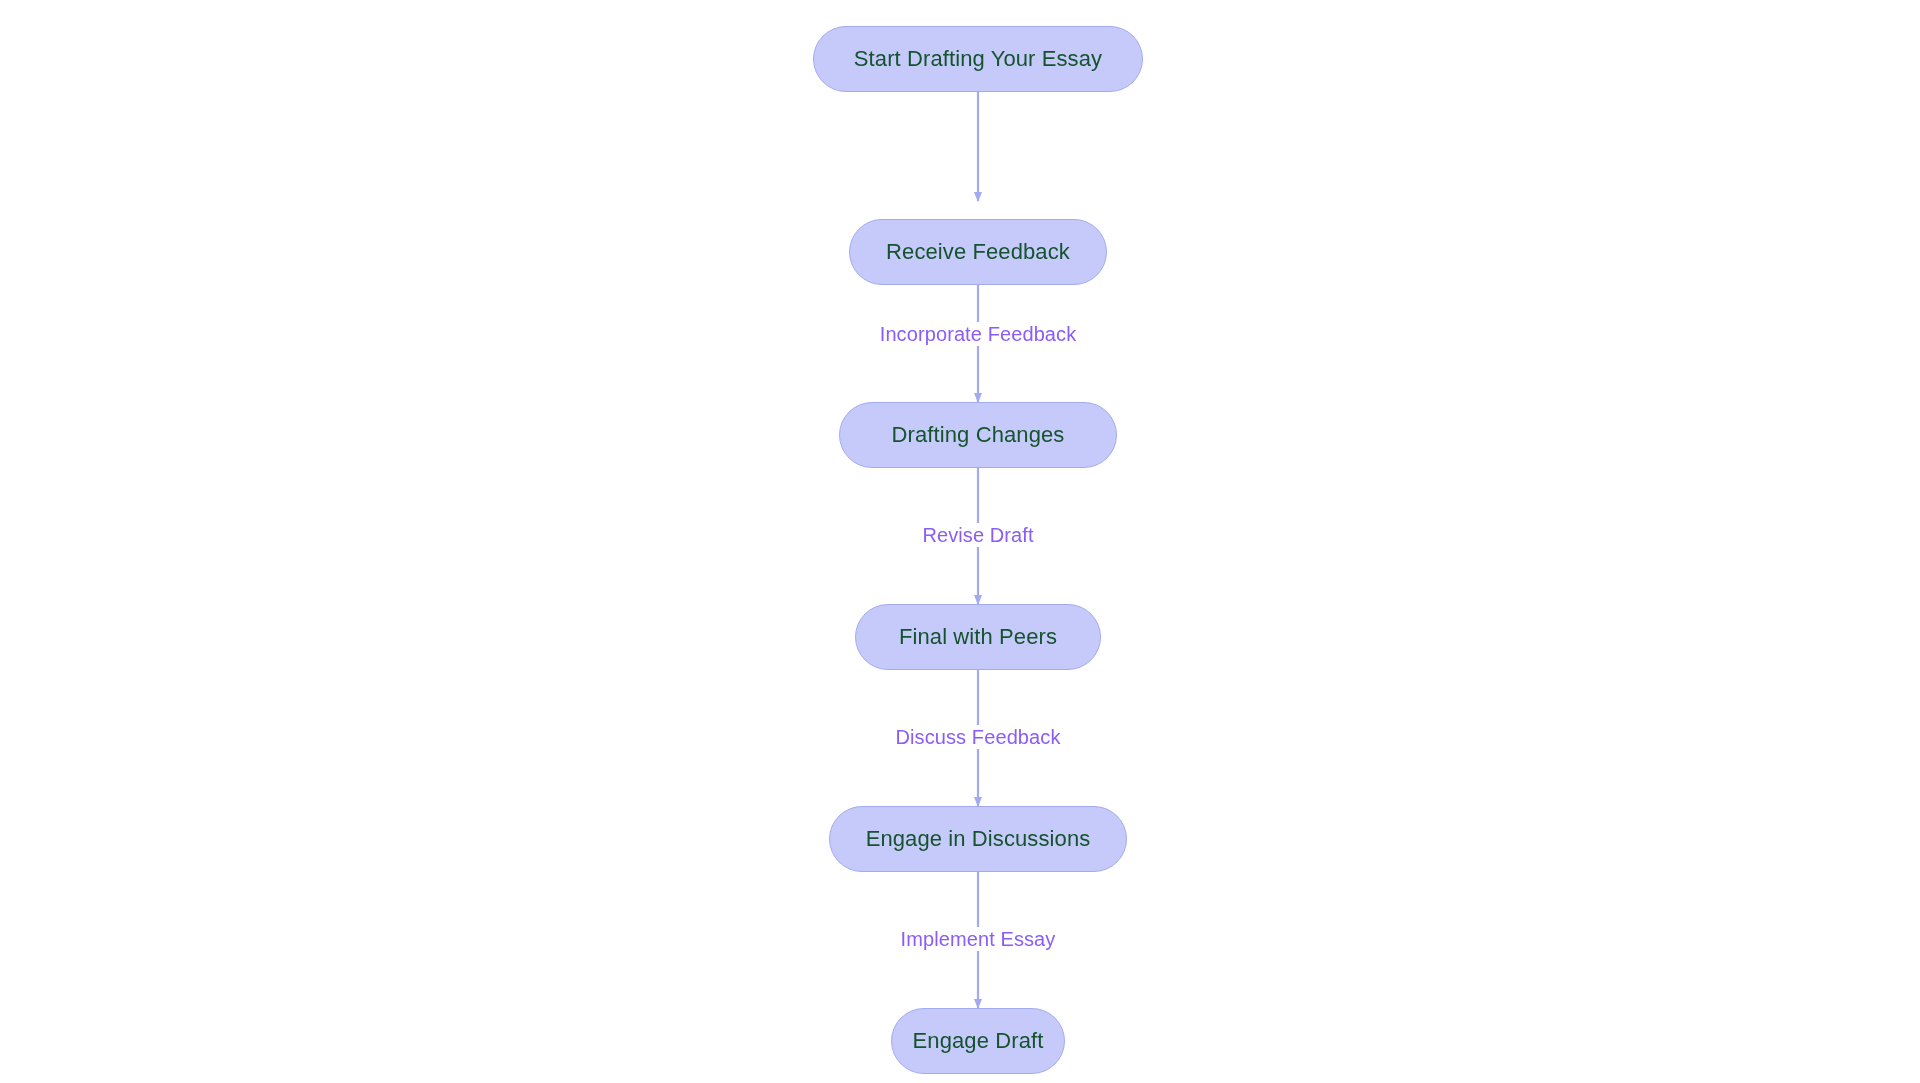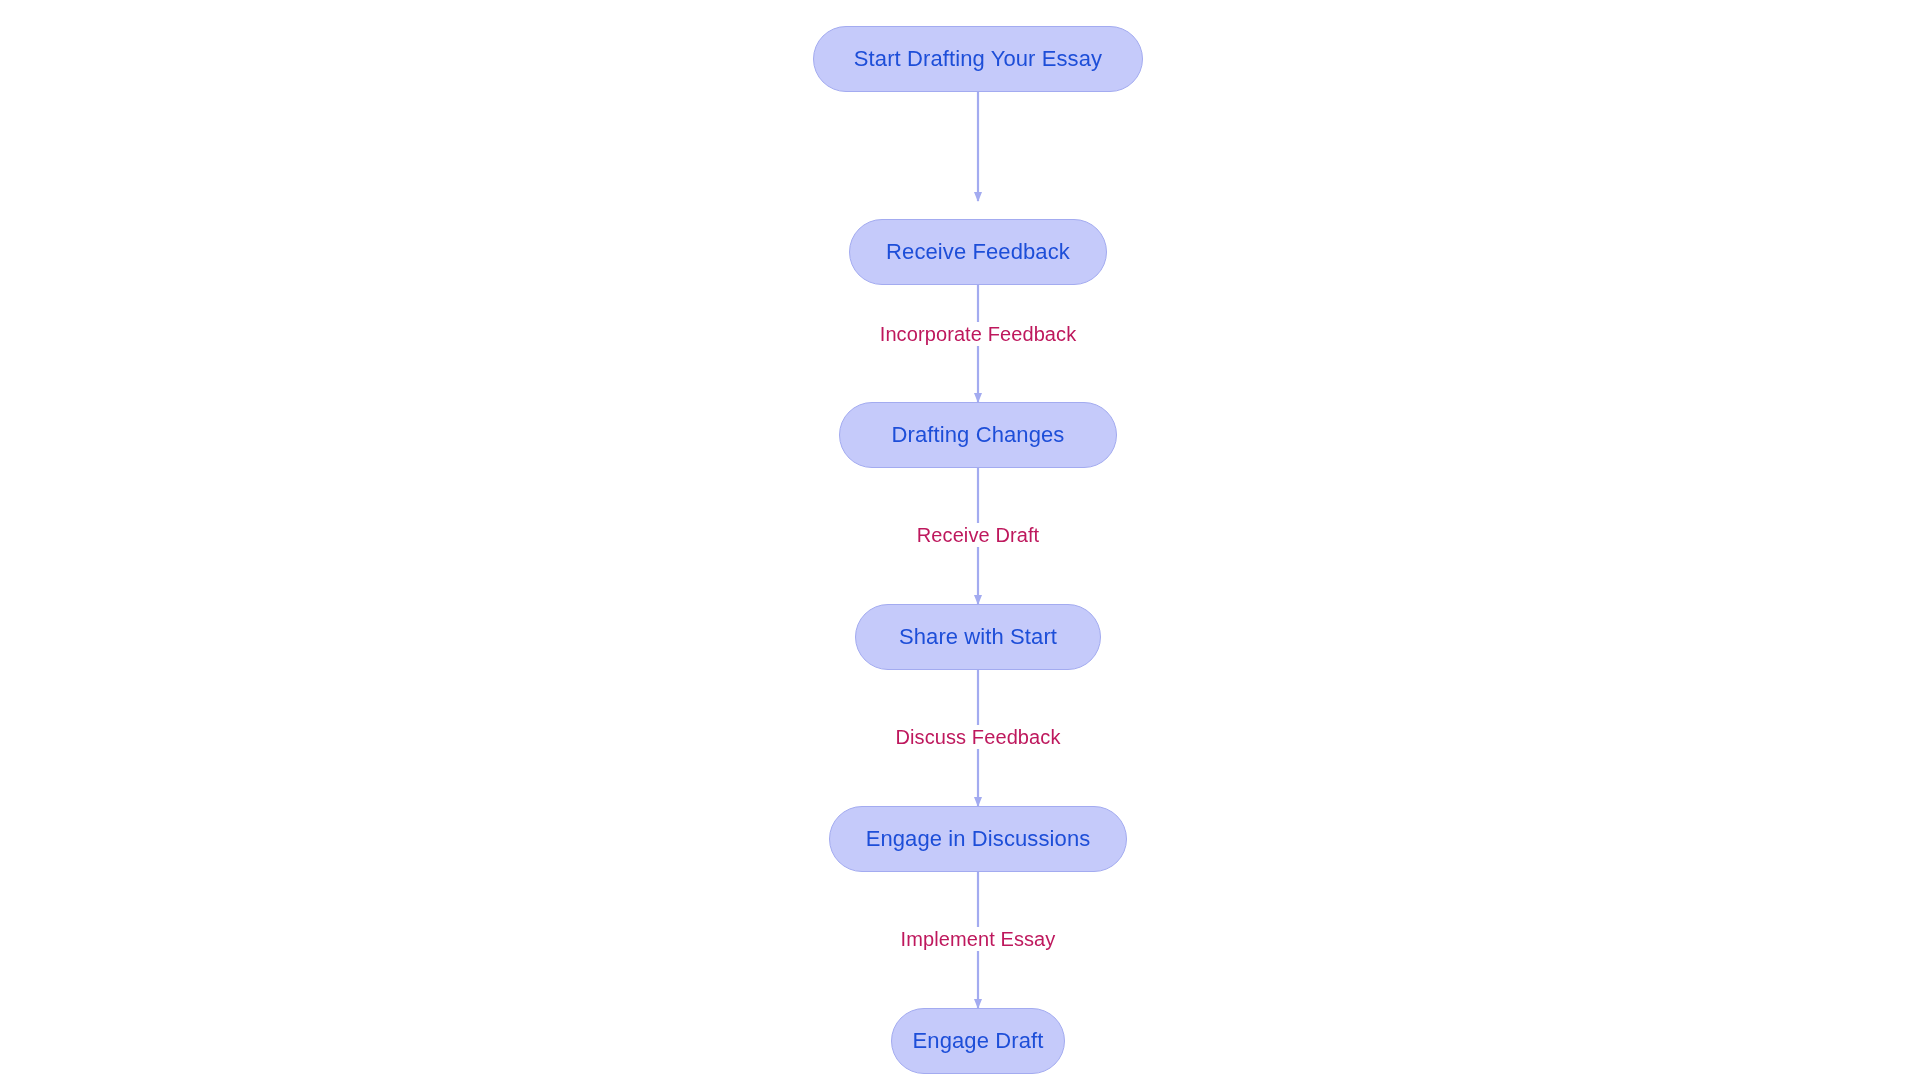--- a/index.html
+++ b/index.html
@@ -34,30 +34,30 @@
     justify-content: center;
     height: 66px;
     border: 1.4px solid #a3abf0;
     background: #c5cafa;
     border-radius: 33px;
     transform: translateX(-50%);
   }
   .node-label {
     font-size: 22px;
     line-height: 1;
-    color: #1d4ed8;
+    color: #14532d;
     white-space: nowrap;
     letter-spacing: 0.1px;
   }
   .edge-label {
     position: absolute;
     transform: translate(-50%, -50%);
     font-size: 20px;
     line-height: 1;
-    color: #be185d;
+    color: #8b5cf6;
     background: #ffffff;
     padding: 2px 5px;
     white-space: nowrap;
     letter-spacing: 0.1px;
   }
 </style>
 </head>
 <body>
 
 <div id="flowchart-canvas">
@@ -81,29 +81,29 @@
       <div class="node" style="left: 978px; top: 26px; width: 330px;">
         <span class="node-label">Start Drafting Your Essay</span>
       </div>
       <div class="node" style="left: 978px; top: 219px; width: 258px;">
         <span class="node-label">Receive Feedback</span>
       </div>
       <div class="node" style="left: 978px; top: 402px; width: 278px;">
         <span class="node-label">Drafting Changes</span>
       </div>
       <div class="node" style="left: 978px; top: 604px; width: 246px;">
-        <span class="node-label">Share with Start</span>
+        <span class="node-label">Final with Peers</span>
       </div>
       <div class="node" style="left: 978px; top: 806px; width: 298px; text-align: center;">
         <span class="node-label">Engage in Discussions</span>
       </div>
       <div class="node" style="left: 978px; top: 1008px; width: 174px;">
         <span class="node-label">Engage Draft</span>
       </div>
     </div>
   <div id="edge-label-layer">
       <div class="edge-label" style="left: 978px; top: 334px;">Incorporate Feedback</div>
-      <div class="edge-label" style="left: 978px; top: 535px;">Receive Draft</div>
+      <div class="edge-label" style="left: 978px; top: 535px;">Revise Draft</div>
       <div class="edge-label" style="left: 978px; top: 737px;">Discuss Feedback</div>
       <div class="edge-label" style="left: 978px; top: 939px;">Implement Essay</div>
     </div>
 
 </div>
 
 </body></html>

